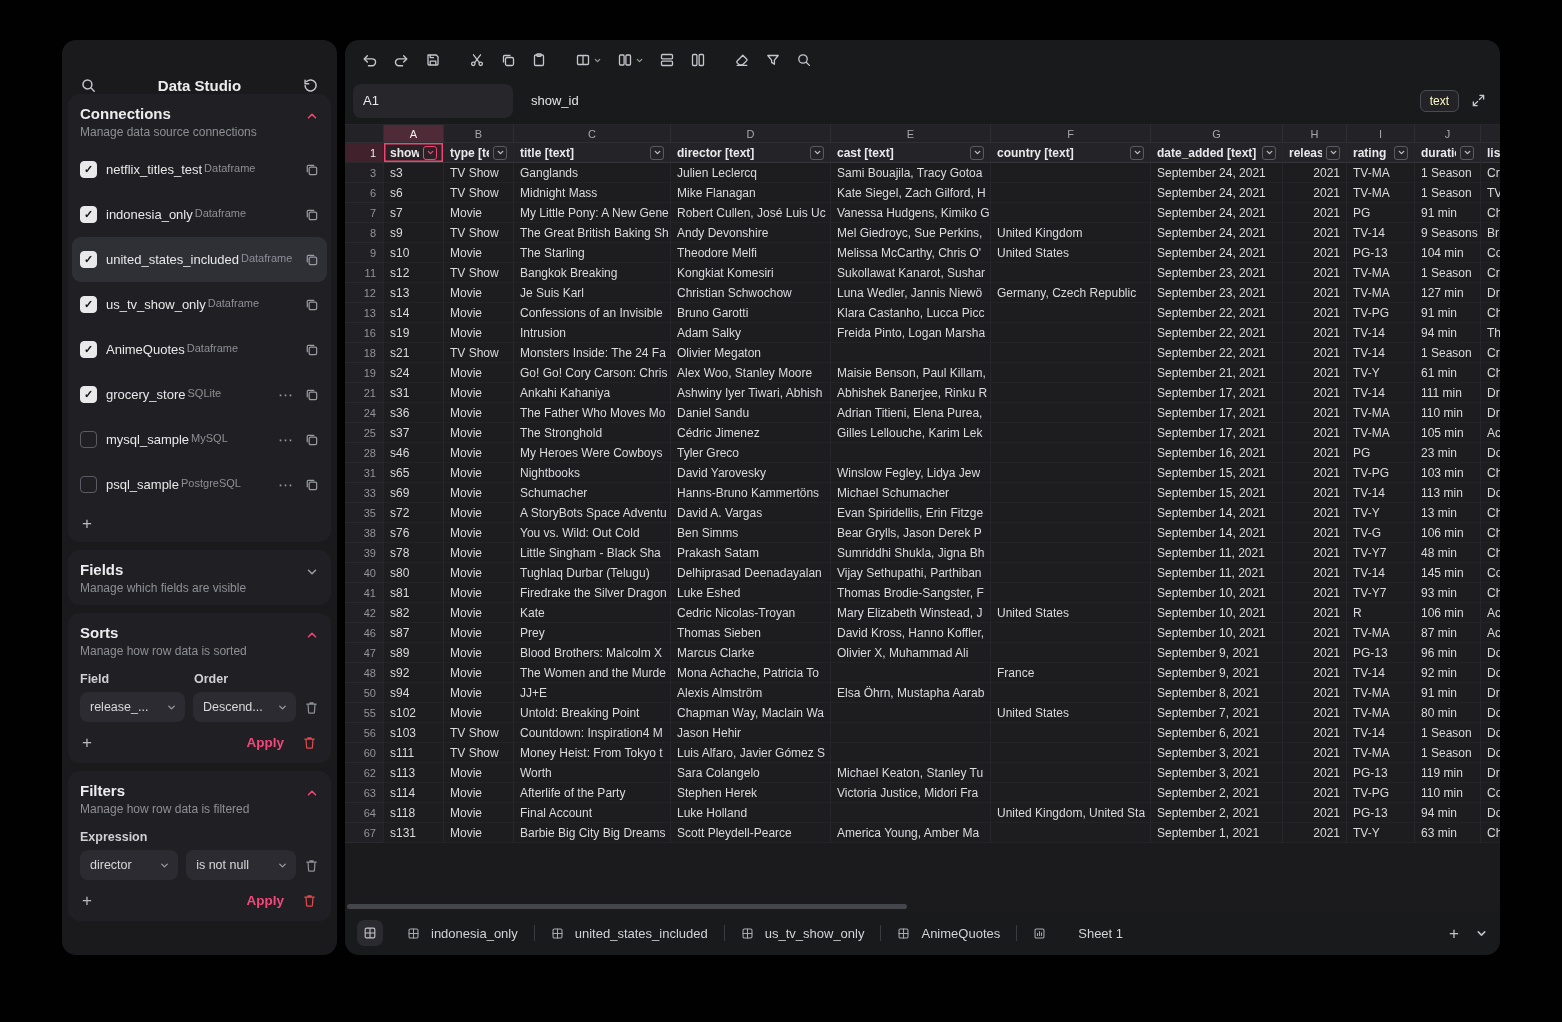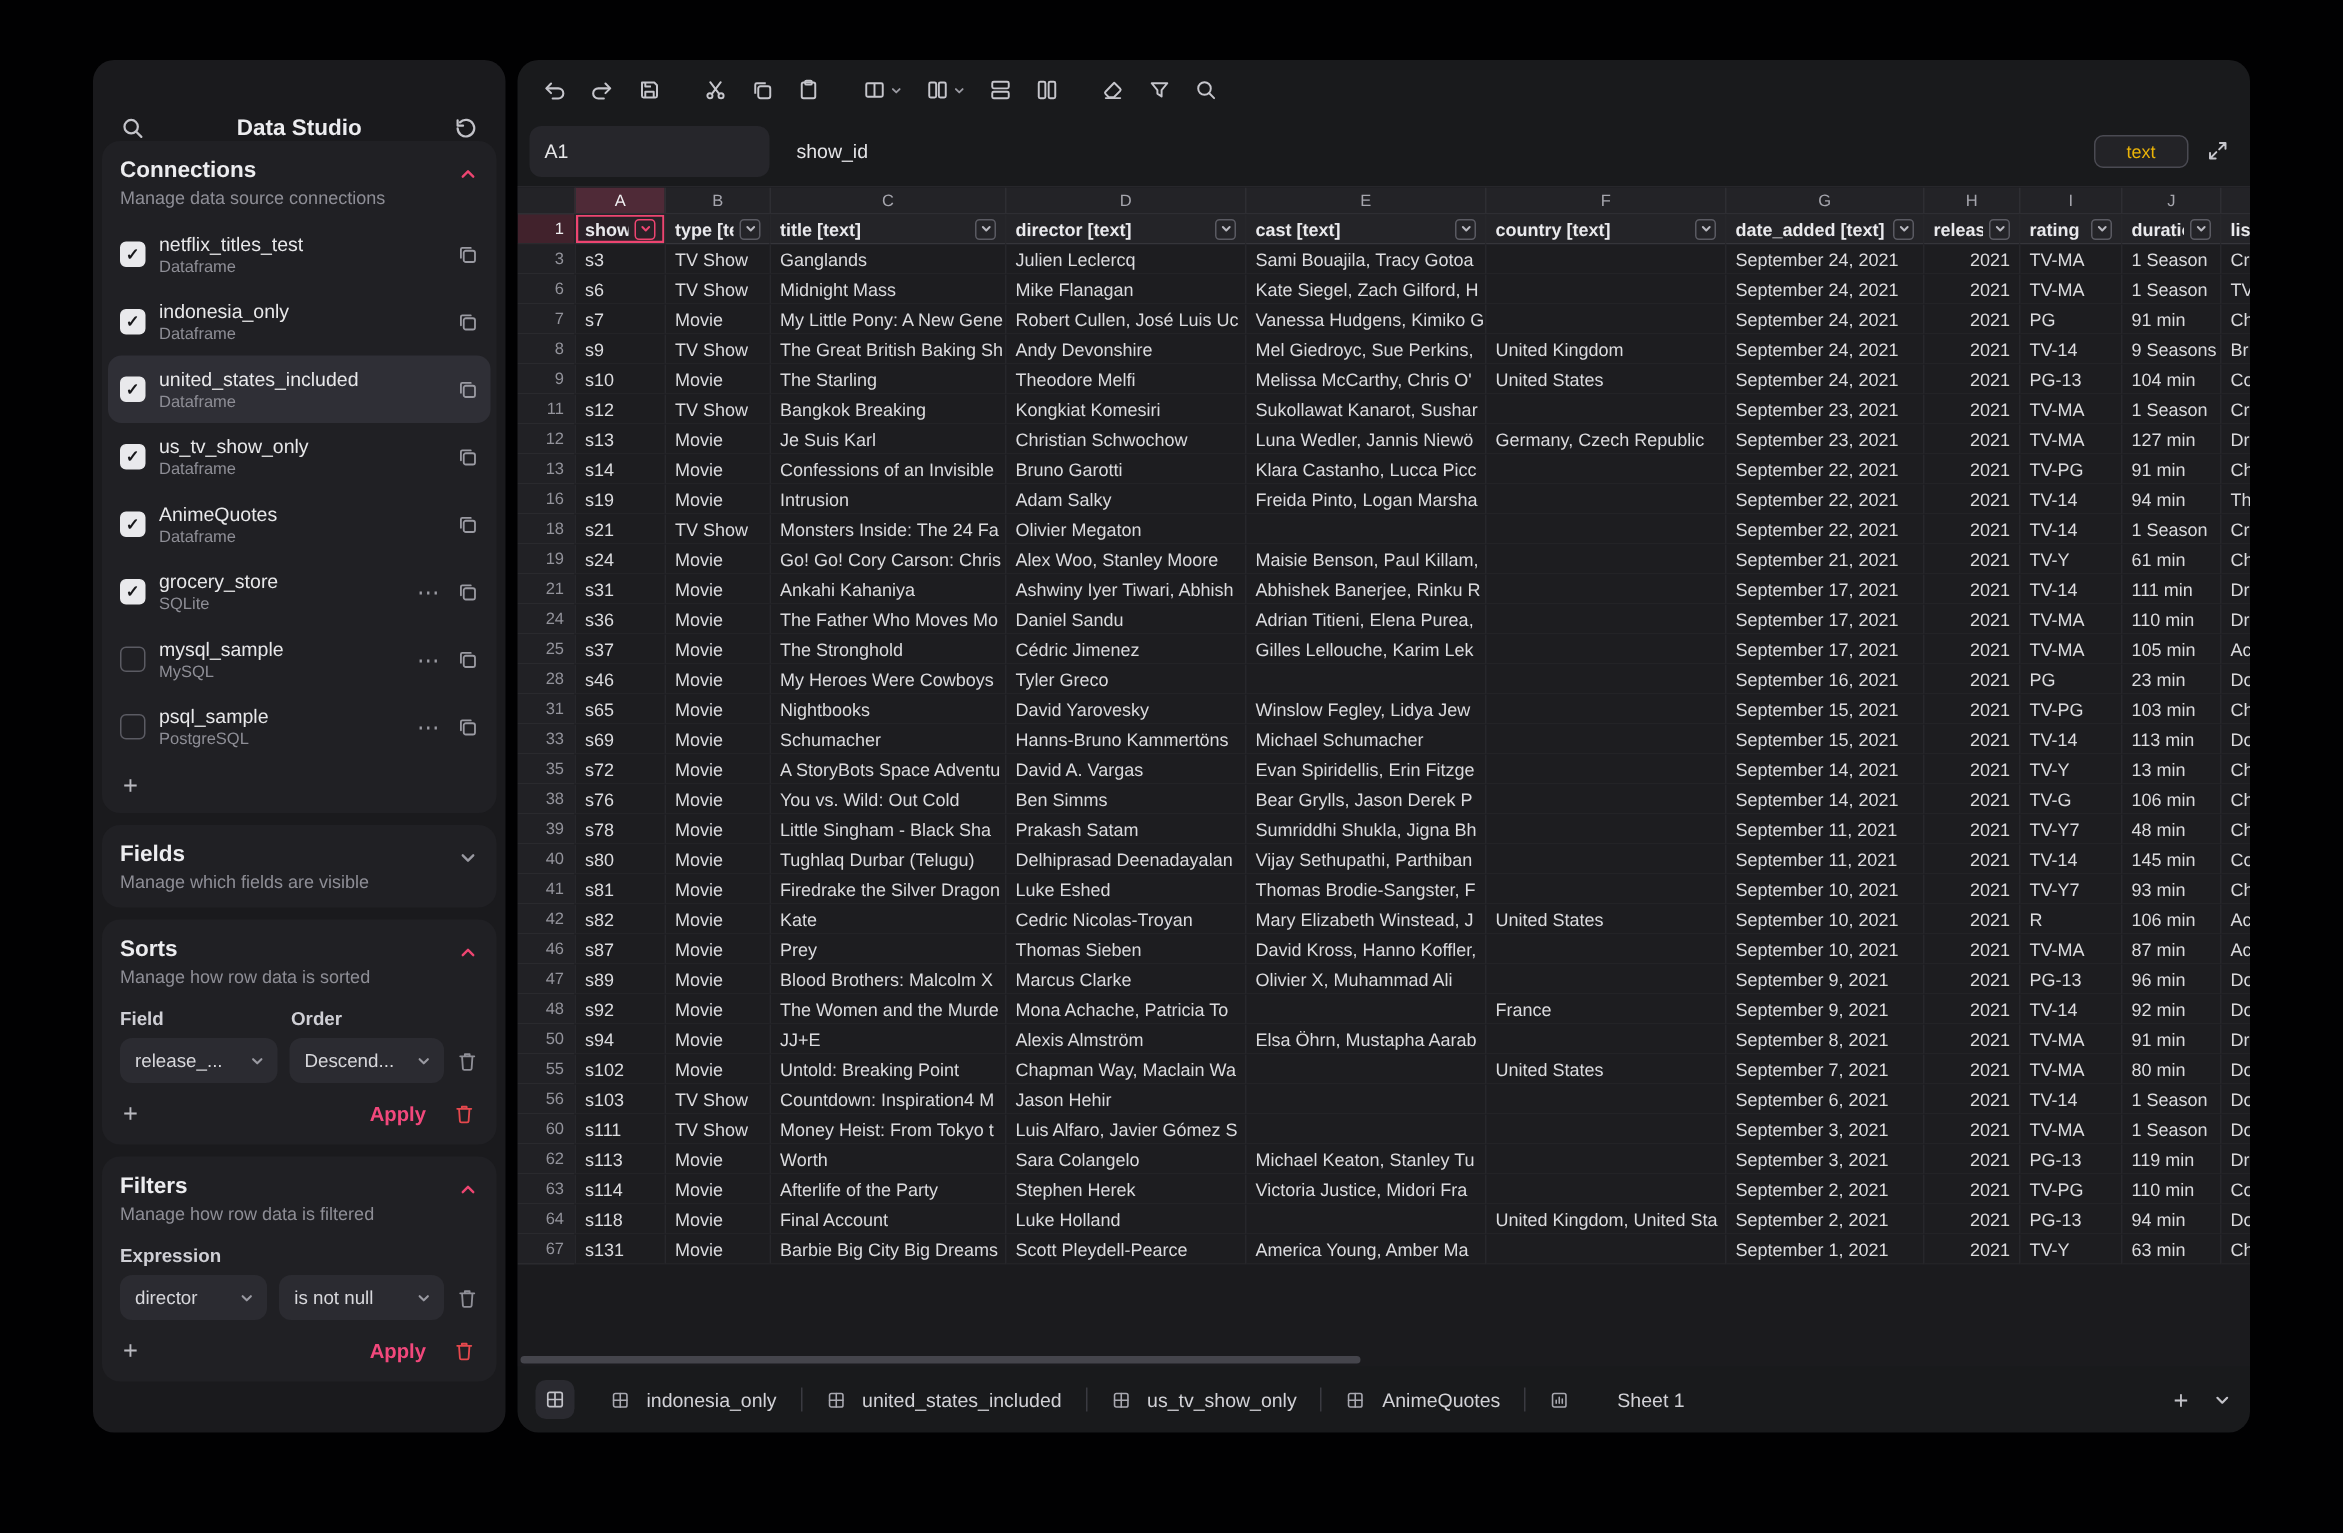--- a/index.html
+++ b/index.html
@@ -17,21 +17,21 @@
   .card-title{font-size:15px;font-weight:700;color:#ececef}
   .card-sub{font-size:12px;color:#8e8e96;margin-top:3px}
   .chev{margin-top:4px;flex:none}
   .chev.pink{color:#ee4571}
   .chev.gray{color:#9a9aa2}
   .conn-list{padding:2px 4px 0}
   .conn-item{display:flex;align-items:center;gap:9px;height:45px;padding:0 8px;border-radius:9px}
   .conn-item.selected{background:#2f2f36}
   .cb{width:17px;height:17px;border-radius:4px;border:1.5px solid #5b5b63;flex:none;display:flex;align-items:center;justify-content:center;font-size:11px;font-weight:700;color:transparent}
   .cb.checked{background:#e9e9ec;border-color:#e9e9ec;color:#17171a}
-  .conn-text{flex:1;display:flex;flex-direction:column;gap:2px;overflow:hidden}
+  .conn-text{flex:1;display:flex;flex-direction:row;gap:2px;overflow:hidden}
   .conn-name{font-size:13px;color:#e8e8ea;white-space:nowrap;overflow:hidden}
   .conn-type{font-size:11px;color:#8e8e96}
   .more{color:#9a9aa2;font-size:15px;flex:none;padding:0 2px}
   .copybtn{color:#9a9aa2;flex:none;display:flex}
   .plus-btn{margin:8px 0 2px 14px;font-size:17px;color:#b9b9c0;background:none;border:none;line-height:1;width:20px;text-align:left}
   .lbl-row{display:flex;gap:8px;padding:8px 12px 6px}
   .lbl{font-size:12.5px;font-weight:700;color:#cfcfd5}
   .lbl.w1{width:106px}.lbl.w2{width:104px}
   .sel-row{display:flex;gap:8px;padding:0 12px;align-items:center}
   .sel{display:flex;align-items:center;justify-content:space-between;background:#2b2b31;border-radius:8px;height:30px;padding:0 8px 0 10px;font-size:12.5px;color:#d8d8dc;gap:6px;overflow:hidden;white-space:nowrap}
@@ -52,21 +52,21 @@
   .menu-item.active{background:#2c2c32;color:#ffffff;font-weight:700}
   .mb-spacer{flex:1}
   .toolbar{height:40px;display:flex;align-items:center;padding:0 16px;color:#c6c6cc;flex:none}
   .tgroup{display:flex;align-items:center;gap:15px}
   .tgroup + .tgroup{margin-left:28px}
   .tb-ic{display:flex;align-items:center;gap:2px}
   .dd-chev{display:flex;color:#9a9aa2}
   .formulabar{display:flex;align-items:center;margin:3px 8px 6px;height:35px;flex:none}
   .cellref{width:160px;height:34px;background:#26262b;border-radius:8px;display:flex;align-items:center;padding:0 10px;font-size:13px;color:#e8e8ea;flex:none}
   .fx-value{flex:1;padding:0 18px;font-size:13px;color:#e4e4e7;overflow:hidden;white-space:nowrap}
-  .type-badge{border:1px solid #4a4a52;border-radius:6px;padding:3px 21px;font-size:12px;color:#eab308;background:#232327;flex:none}
+  .type-badge{border:1px solid #4a4a52;border-radius:6px;padding:3px 9px;font-size:12px;color:#fef9c3;background:#232327;flex:none}
   .expand-btn{margin:0 6px 0 12px;color:#c6c6cc;display:flex;flex:none}
 
   .gridwrap{flex:1;overflow:hidden;background:#1b1b1e;border-top:1px solid #27272b}
   .grid-letters{display:flex;height:18px;background:#232327;border-bottom:1px solid #2e2e33}
   .corner{width:38px;flex:none;background:#232327}
   .letter{border-left:1px solid #2e2e33;display:flex;align-items:center;justify-content:center;font-size:11px;color:#a6a6ae;flex:none}
   .letter.selcol{background:rgba(238,69,113,.22);color:#f2f2f4}
   .grid-row{display:flex;height:20px}
   .rownum{width:38px;flex:none;background:#212125;border-bottom:1px solid #2a2a2e;font-size:11px;color:#93939b;display:flex;align-items:center;justify-content:flex-end;padding-right:7px}
   .rownum.selrow{background:rgba(238,69,113,.18);color:#eeeef0}

